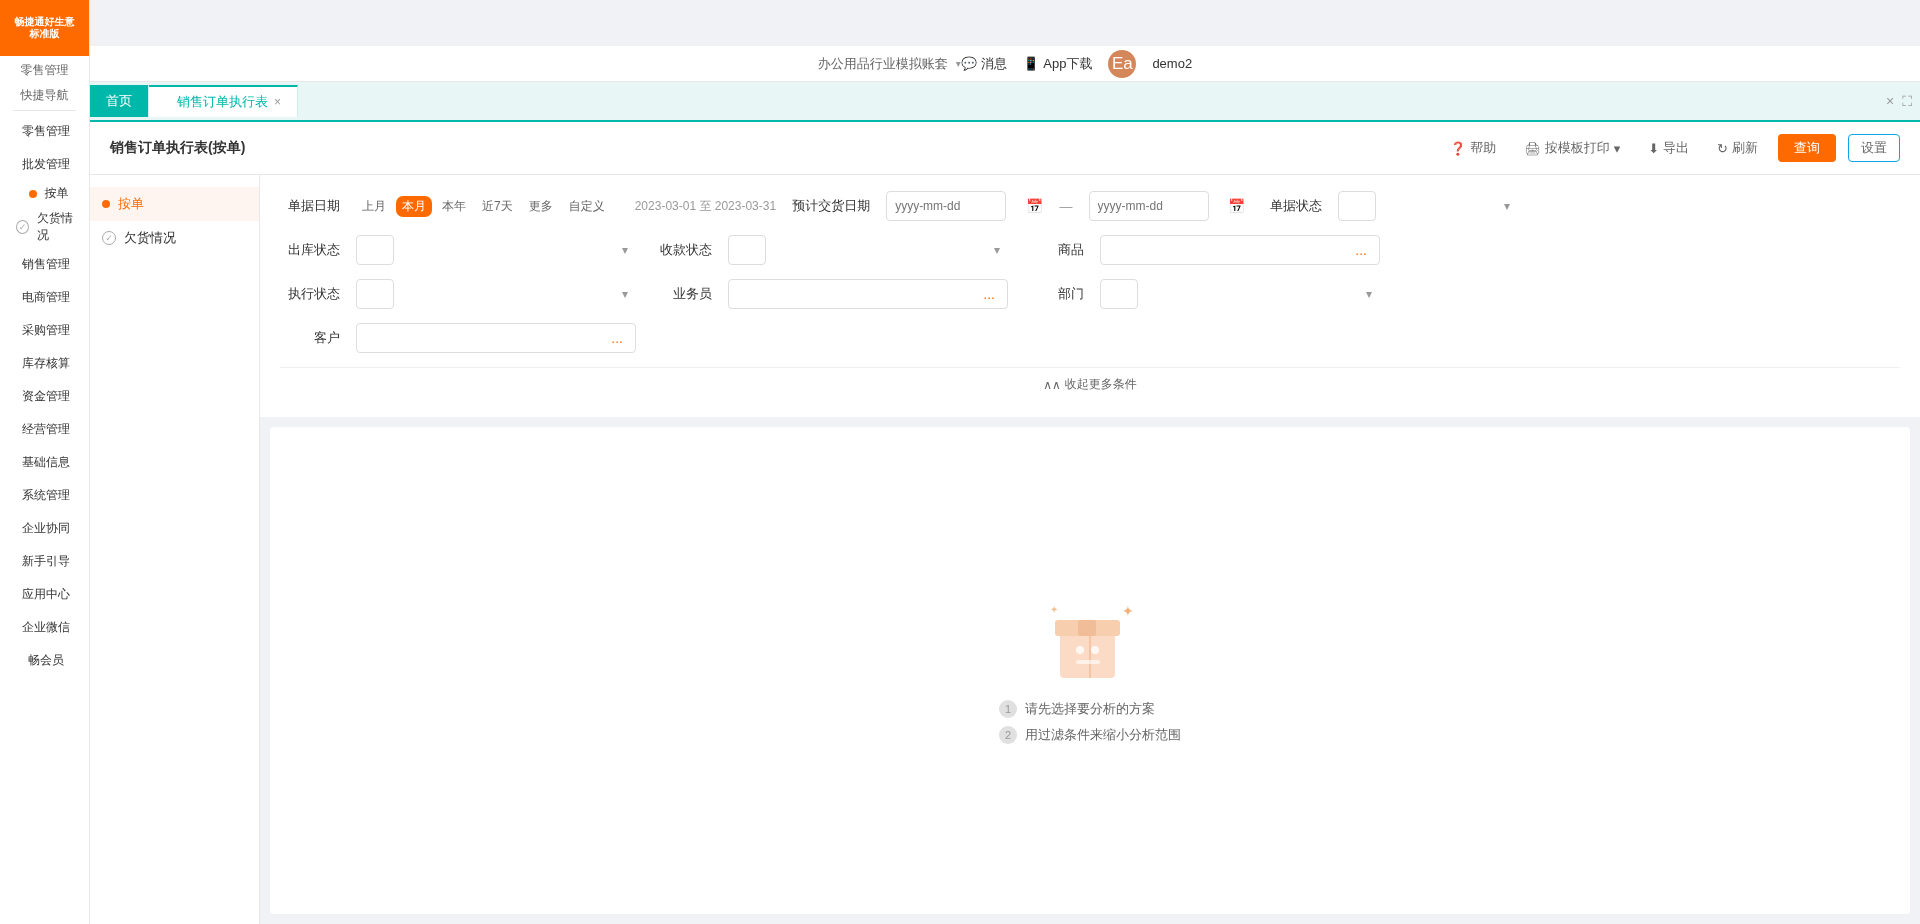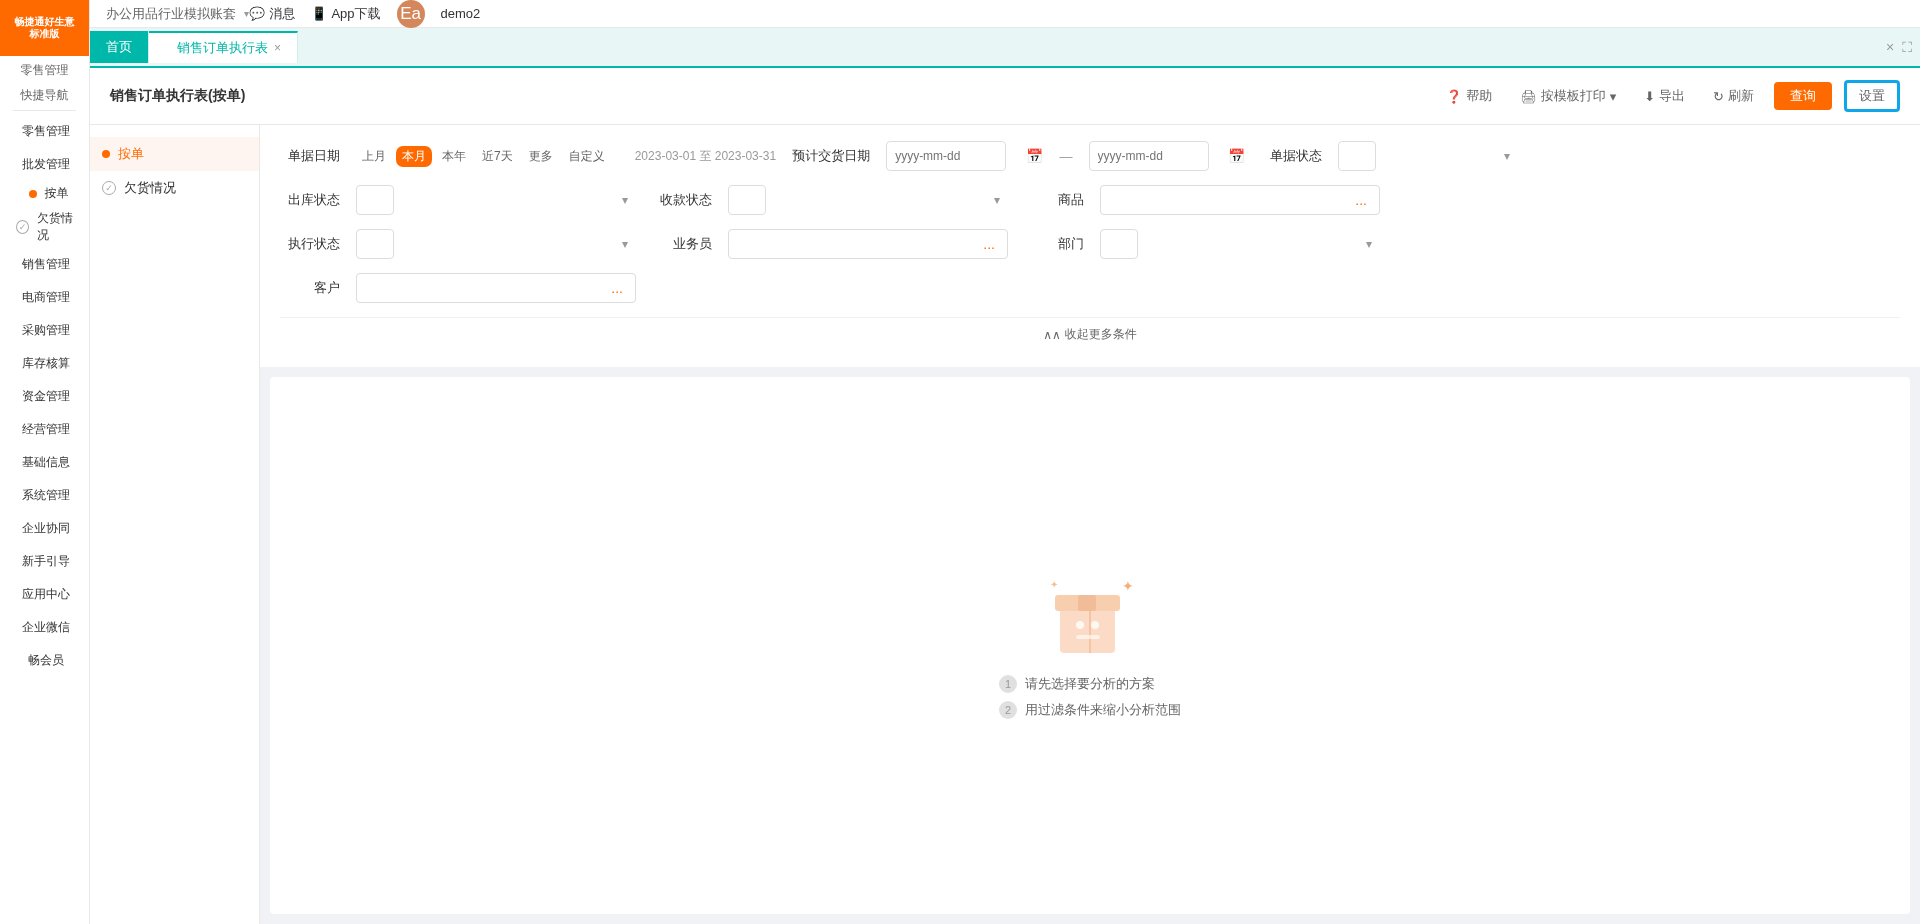--- a/index.html
+++ b/index.html
@@ -12,21 +12,21 @@
     .sidebar-section-label { width: 90px; text-align: center; padding: 6px 4px 2px; font-size: 12px; color: #666; cursor: pointer; }
     .sidebar-nav-item { width: 90px; text-align: center; padding: 8px 4px; font-size: 12px; color: #333; cursor: pointer; border-left: 3px solid transparent; }
     .sidebar-divider { width: 70%; height: 1px; background: #e8e8e8; margin: 4px auto; }
     .orange-dot { width: 8px; height: 8px; background: #ff6a00; border-radius: 50%; display: inline-block; margin-right: 2px; }
     .gray-circle { width: 14px; height: 14px; border: 1.5px solid #aaa; border-radius: 50%; display: inline-flex; align-items: center; justify-content: center; font-size: 9px; color: #aaa; margin-right: 2px; }
 
     
     .main-area { flex: 1; display: flex; flex-direction: column; overflow: hidden; }
 
     
-    .top-header { height: 28px; background: #fff; display: flex; align-items: center; padding: 0 16px; border-bottom: 1px solid #e8e8e8; justify-content: flex-start; flex-shrink: 0; }
+    .top-header { height: 36px; background: #fff; display: flex; align-items: center; padding: 0 16px; border-bottom: 1px solid #e8e8e8; justify-content: center; flex-shrink: 0; margin-top: 46px; }
     .top-header-left { display: flex; align-items: center; gap: 8px; font-size: 13px; color: #333; }
     .top-header-left .breadcrumb-text { color: #666; }
     .top-header-left .dropdown-arrow { color: #999; font-size: 10px; }
     .top-header-right { display: flex; align-items: center; gap: 16px; }
     .header-action { display: flex; align-items: center; gap: 4px; font-size: 13px; color: #333; cursor: pointer; }
     .avatar { width: 28px; height: 28px; border-radius: 50%; background: #d4875a; display: flex; align-items: center; justify-content: center; color: #fff; font-size: 17px; overflow: hidden; }
 
     
     .tab-bar { height: 40px; background: #e8f7f5; display: flex; align-items: center; padding: 0 0; flex-shrink: 0; border-bottom: 2px solid #00b8a9; }
     .tab-item { height: 32px; padding: 0 16px; display: flex; align-items: center; gap: 6px; font-size: 13px; cursor: pointer; color: #333; border-right: 1px solid #d0eeea; }
@@ -35,21 +35,21 @@
     .tab-close { color: #999; font-size: 12px; cursor: pointer; }
     .tab-maximize { margin-left: auto; margin-right: 8px; color: #999; cursor: pointer; font-size: 14px; display: flex; align-items: center; gap: 8px; }
 
     
     .content-area { flex: 1; display: flex; flex-direction: column; overflow: hidden; background: #f0f2f5; }
     .content-header { background: #fff; padding: 12px 20px 0; border-bottom: 1px solid #e8e8e8; display: flex; align-items: center; justify-content: space-between; flex-shrink: 0; }
     .page-title-text { font-size: 14px; font-weight: bold; color: #333; padding-bottom: 12px; }
     .content-header-right { display: flex; align-items: center; gap: 12px; padding-bottom: 12px; }
     .header-btn { display: flex; align-items: center; gap: 4px; font-size: 13px; color: #666; cursor: pointer; padding: 4px 8px; border-radius: 4px; }
     .header-btn.primary { background: #ff6a00; color: #fff; border-radius: 4px; padding: 5px 16px; font-size: 13px; }
-    .header-btn.secondary { border: 3px solid #0ea5e9; border-radius: 4px; padding: 4px 12px; }
+    .header-btn.secondary { border: 1px solid #0ea5e9; border-radius: 4px; padding: 4px 12px; }
 
     
     .content-body { flex: 1; display: flex; overflow: hidden; }
     .left-panel { width: 170px; background: #fff; border-right: 1px solid #e8e8e8; padding: 12px 0; flex-shrink: 0; overflow-y: auto; }
     .left-panel-header { display: flex; align-items: center; justify-content: space-between; padding: 4px 12px 8px; font-size: 13px; color: #333; font-weight: 500; }
     .left-panel-actions { display: flex; gap: 6px; align-items: center; }
     .icon-btn { width: 20px; height: 20px; display: flex; align-items: center; justify-content: center; color: #999; cursor: pointer; font-size: 14px; }
     .left-nav-item { display: flex; align-items: center; gap: 6px; padding: 8px 12px; cursor: pointer; font-size: 13px; color: #333; }
     .left-nav-item.active { background: #fff5f0; color: #ff6a00; }
 

